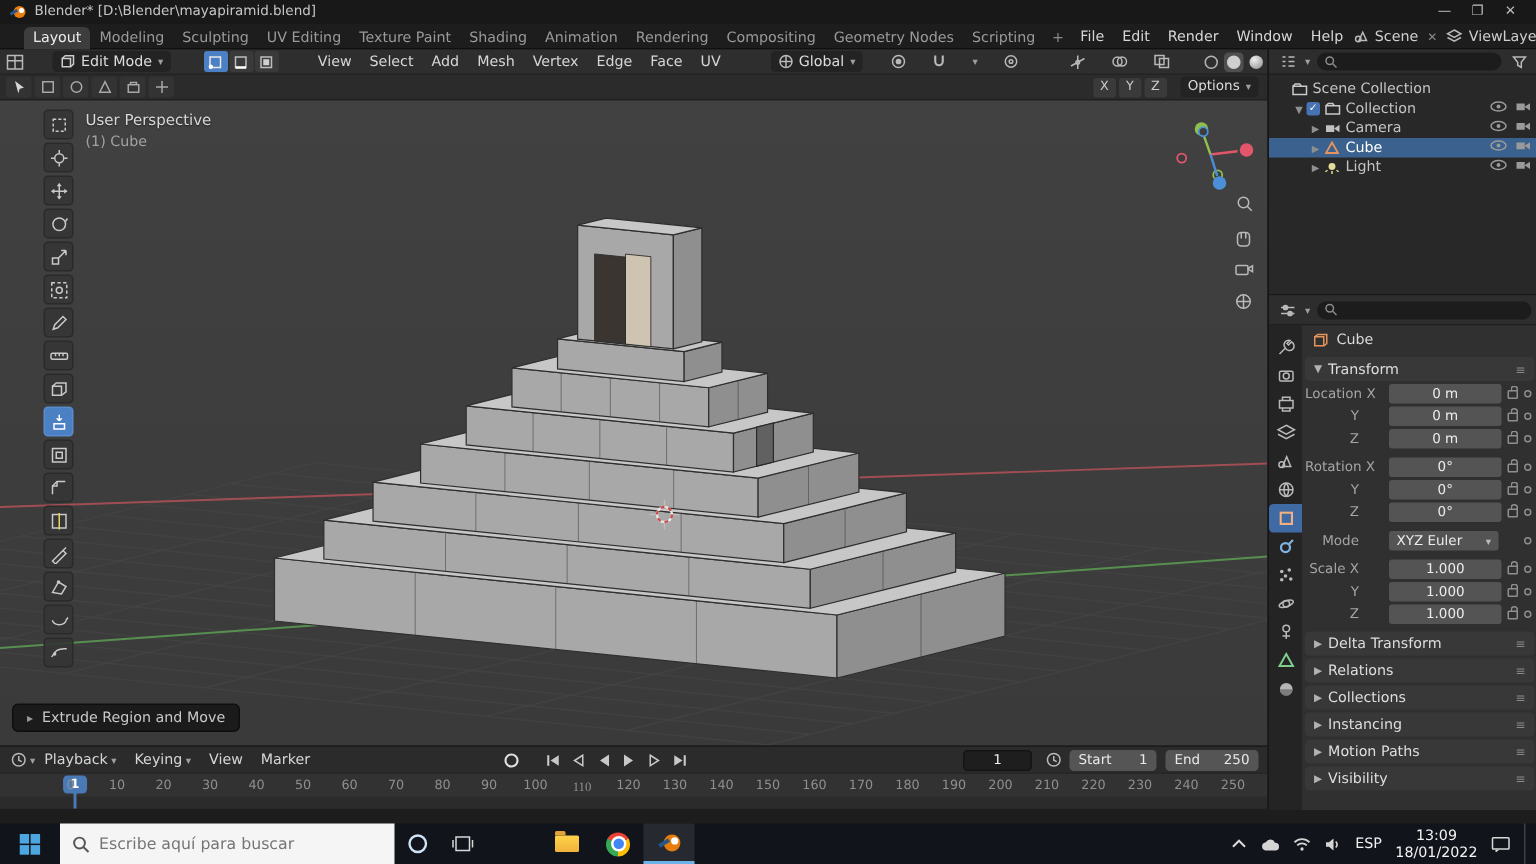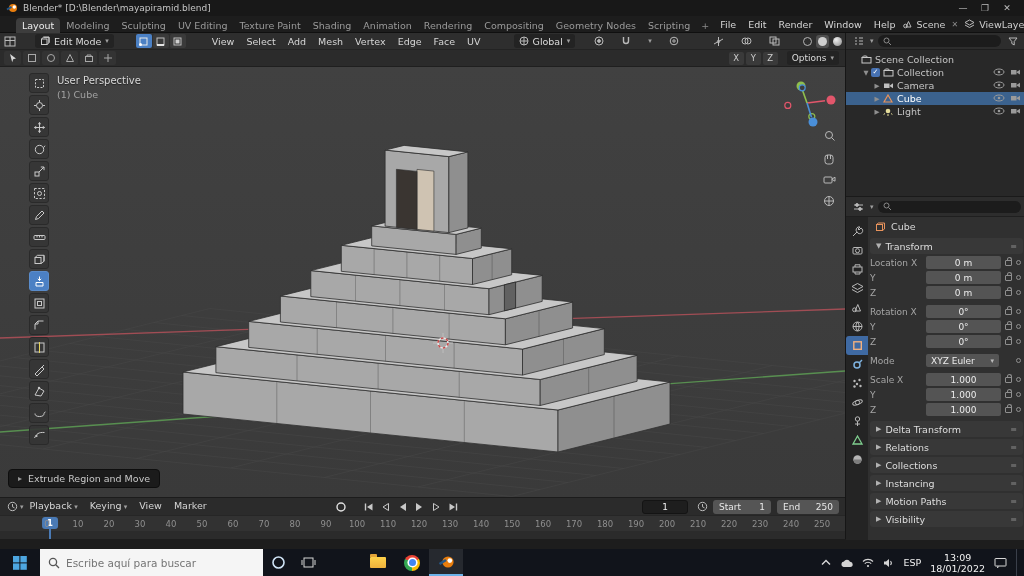--- a/index.html
+++ b/index.html
@@ -90,21 +90,21 @@
   #ptab-strip{position:absolute;left:0;top:20px;width:22px;height:323px;background:#242424;padding-top:5px}
   .ptab{width:22px;height:19px;display:flex;align-items:center;justify-content:center}
   .ptab.active{background:#3f6aa3;border-radius:3px 0 0 3px}
   #props-content{position:absolute;left:22px;top:20px;width:157px;height:323px;background:#303030;overflow:hidden}
   .crumb{height:19px;display:flex;align-items:center;gap:5px;padding:0 7px;font-size:9.5px;color:#d8d8d8}
   .panel-h{height:16px;background:#383838;border-radius:3px;display:flex;align-items:center;padding:0 6px;margin:2px 2px 0;color:#dedede;font-size:9.5px;gap:4px}
   .panel-h .pc{font-size:7px;color:#b2b2b2}
   .panel-h .ham{margin-left:auto;color:#8a8a8a;font-size:8px}
   .frow{display:flex;align-items:center;margin:2px 4px 0 2px}
   .frow.gap{margin-top:6px}
-  .flbl{width:56px;text-align:left;color:#a5a5a5;font-size:9px;padding-right:20px;white-space:nowrap}
+  .flbl{width:56px;text-align:right;color:#a5a5a5;font-size:9px;padding-right:20px;white-space:nowrap}
   .fld{flex:1;height:13px;background:#545454;border-radius:2px;color:#ececec;font-size:9px;display:flex;align-items:center;justify-content:center}
   .fld.sel{justify-content:space-between;padding:0 5px}
   .lock{width:7px;height:6px;border:1px solid #8f8f8f;border-radius:1px;position:relative;margin-left:4px}
   .lock::before{content:"";position:absolute;left:1px;top:-4px;width:3px;height:3px;border:1px solid #8f8f8f;border-bottom:none;border-radius:3px 3px 0 0}
   .lockspace{width:13px}
   .adot{width:5px;height:5px;border:1px solid #8f8f8f;border-radius:50%;margin-left:4px}
 
   
   #taskbar{left:0;top:549px;width:1024px;height:27px;background:#11141b;display:flex;align-items:center}
   #start-btn{width:40px;height:27px;display:flex;align-items:center;justify-content:center}
@@ -648,21 +648,21 @@
       <div class="tick" style="left: 78px;">10</div>
       <div class="tick" style="left: 109px;">20</div>
       <div class="tick" style="left: 140px;">30</div>
       <div class="tick" style="left: 171px;">40</div>
       <div class="tick" style="left: 202px;">50</div>
       <div class="tick" style="left: 233px;">60</div>
       <div class="tick" style="left: 264px;">70</div>
       <div class="tick" style="left: 295px;">80</div>
       <div class="tick" style="left: 326px;">90</div>
       <div class="tick" style="left: 357px;">100</div>
-      <div class="tick" style="left: 388px;">110</div>
+      <div class="tick" style="left: 388px; font-family: Liberation Serif, serif;">110</div>
       <div class="tick" style="left: 419px;">120</div>
       <div class="tick" style="left: 450px;">130</div>
       <div class="tick" style="left: 481px;">140</div>
       <div class="tick" style="left: 512px;">150</div>
       <div class="tick" style="left: 543px;">160</div>
       <div class="tick" style="left: 574px;">170</div>
       <div class="tick" style="left: 605px;">180</div>
       <div class="tick" style="left: 636px;">190</div>
       <div class="tick" style="left: 667px;">200</div>
       <div class="tick" style="left: 698px;">210</div>

